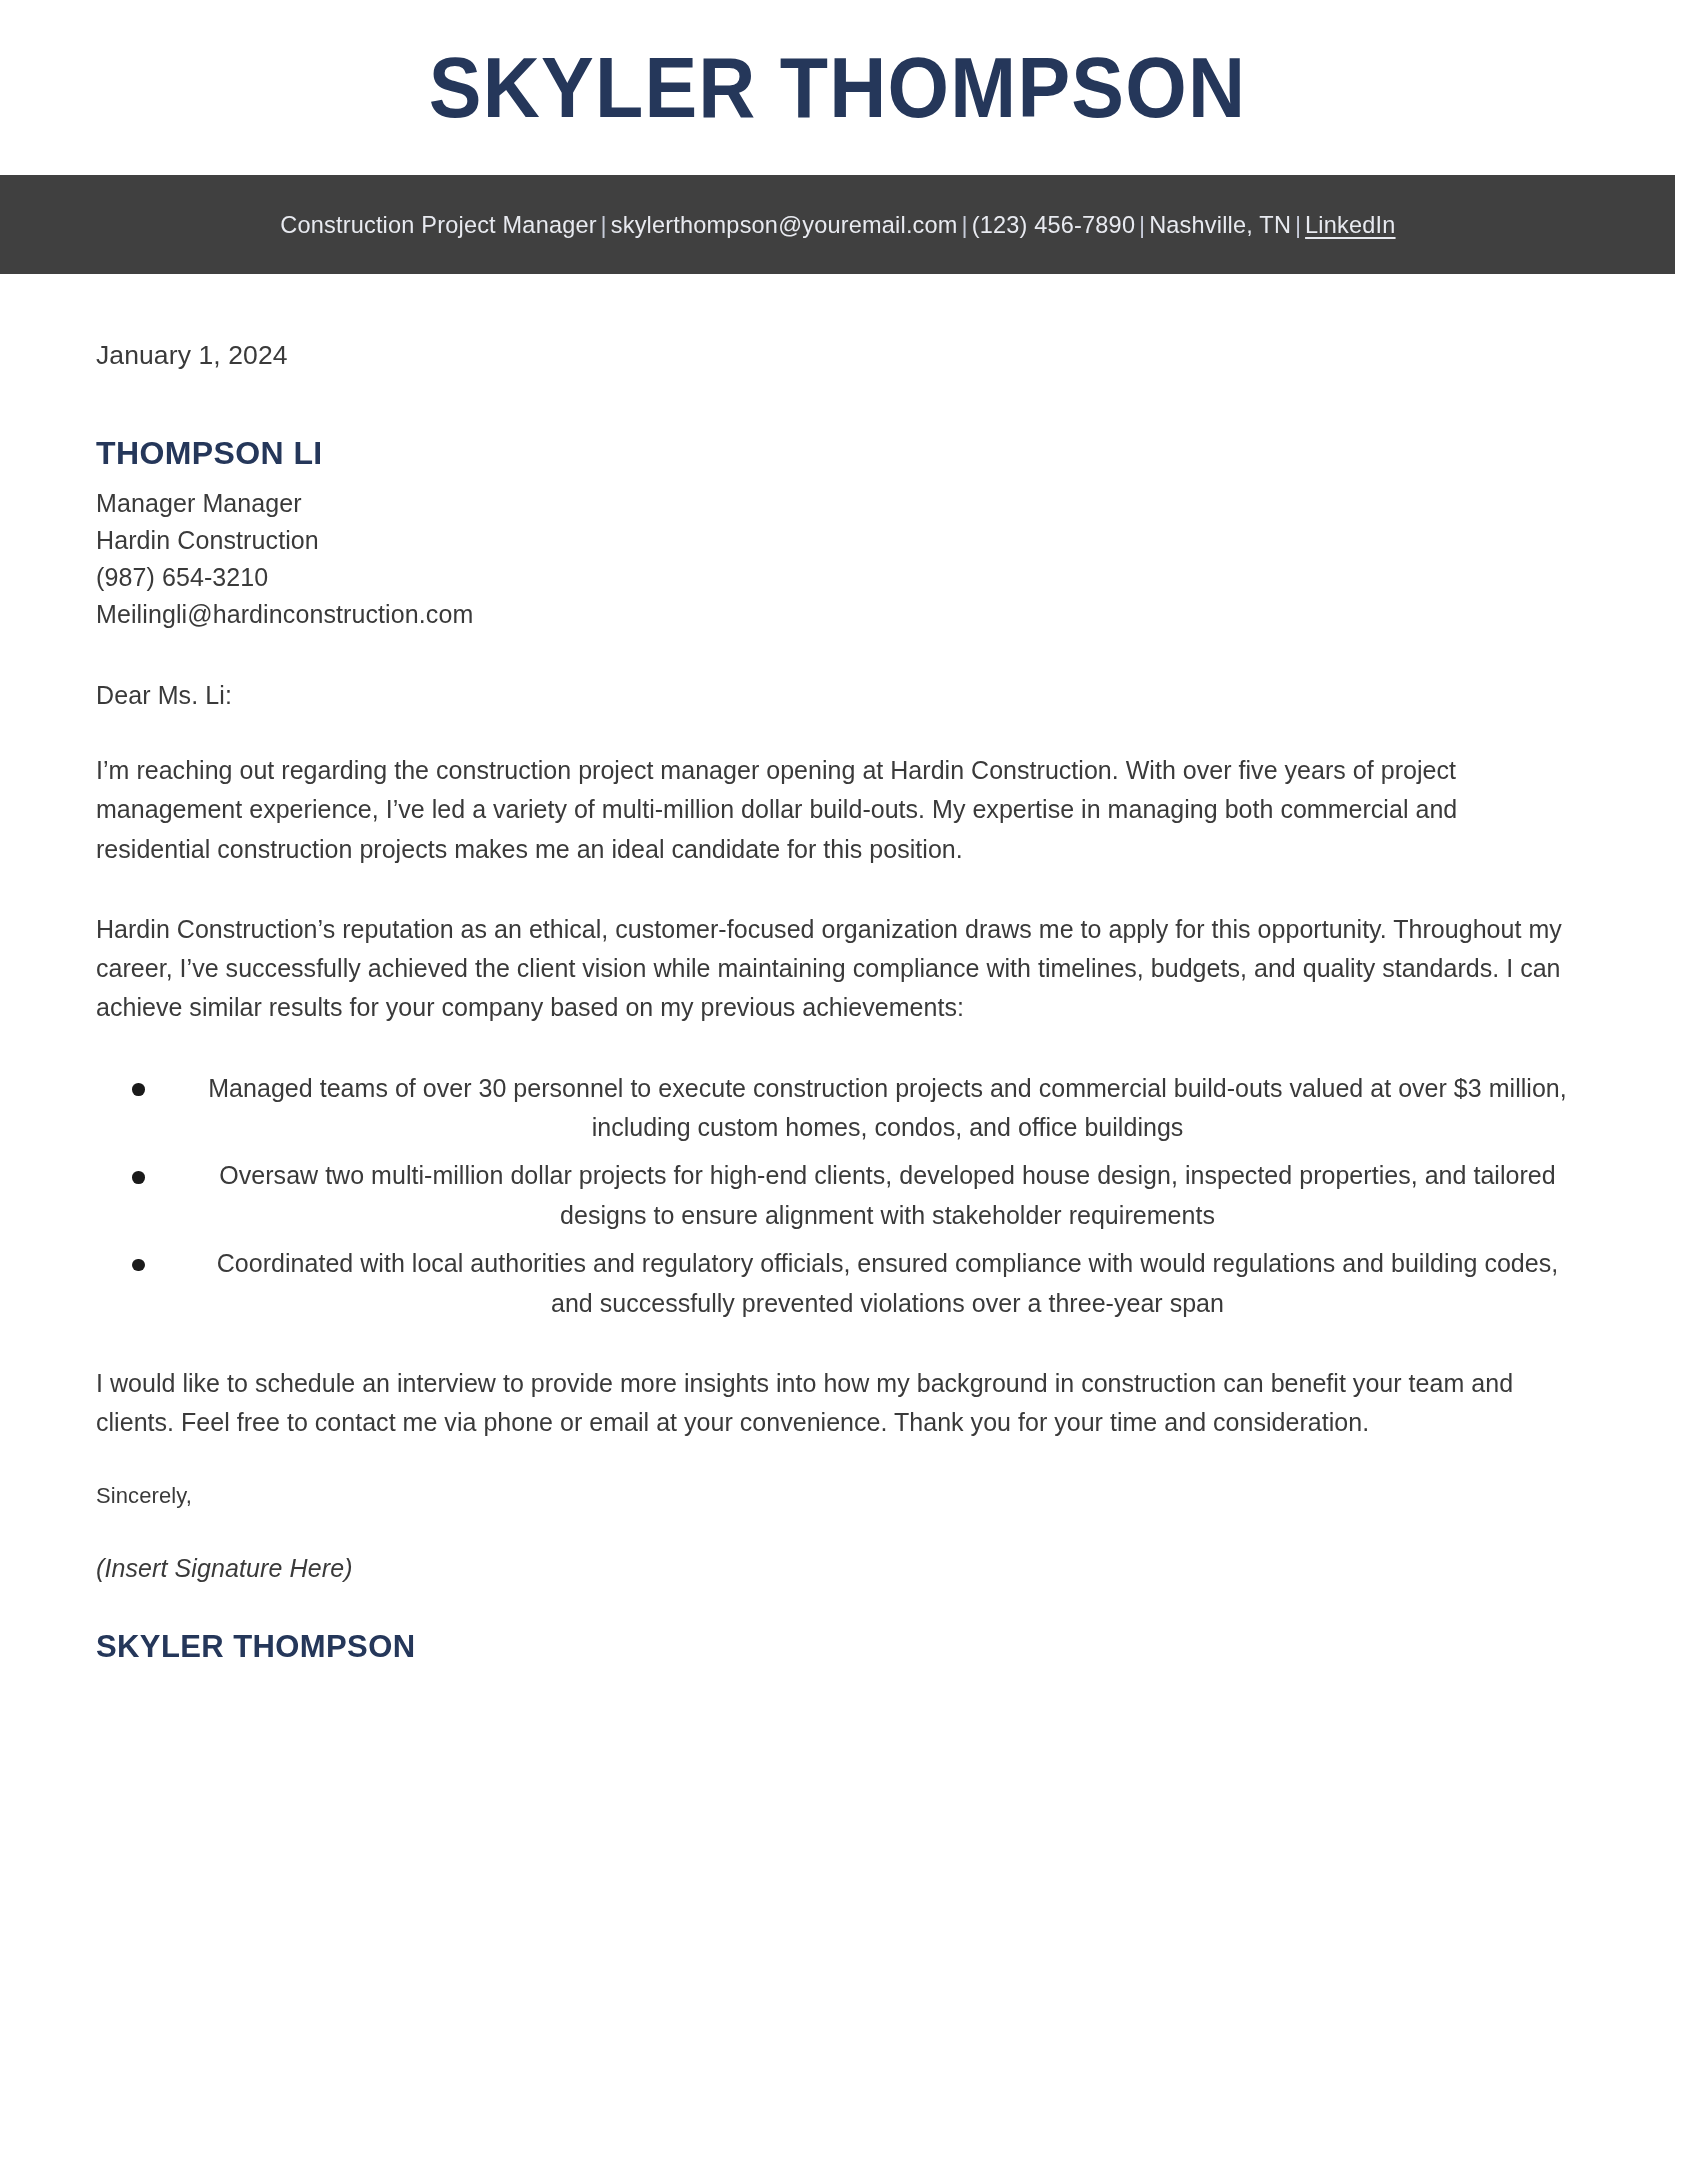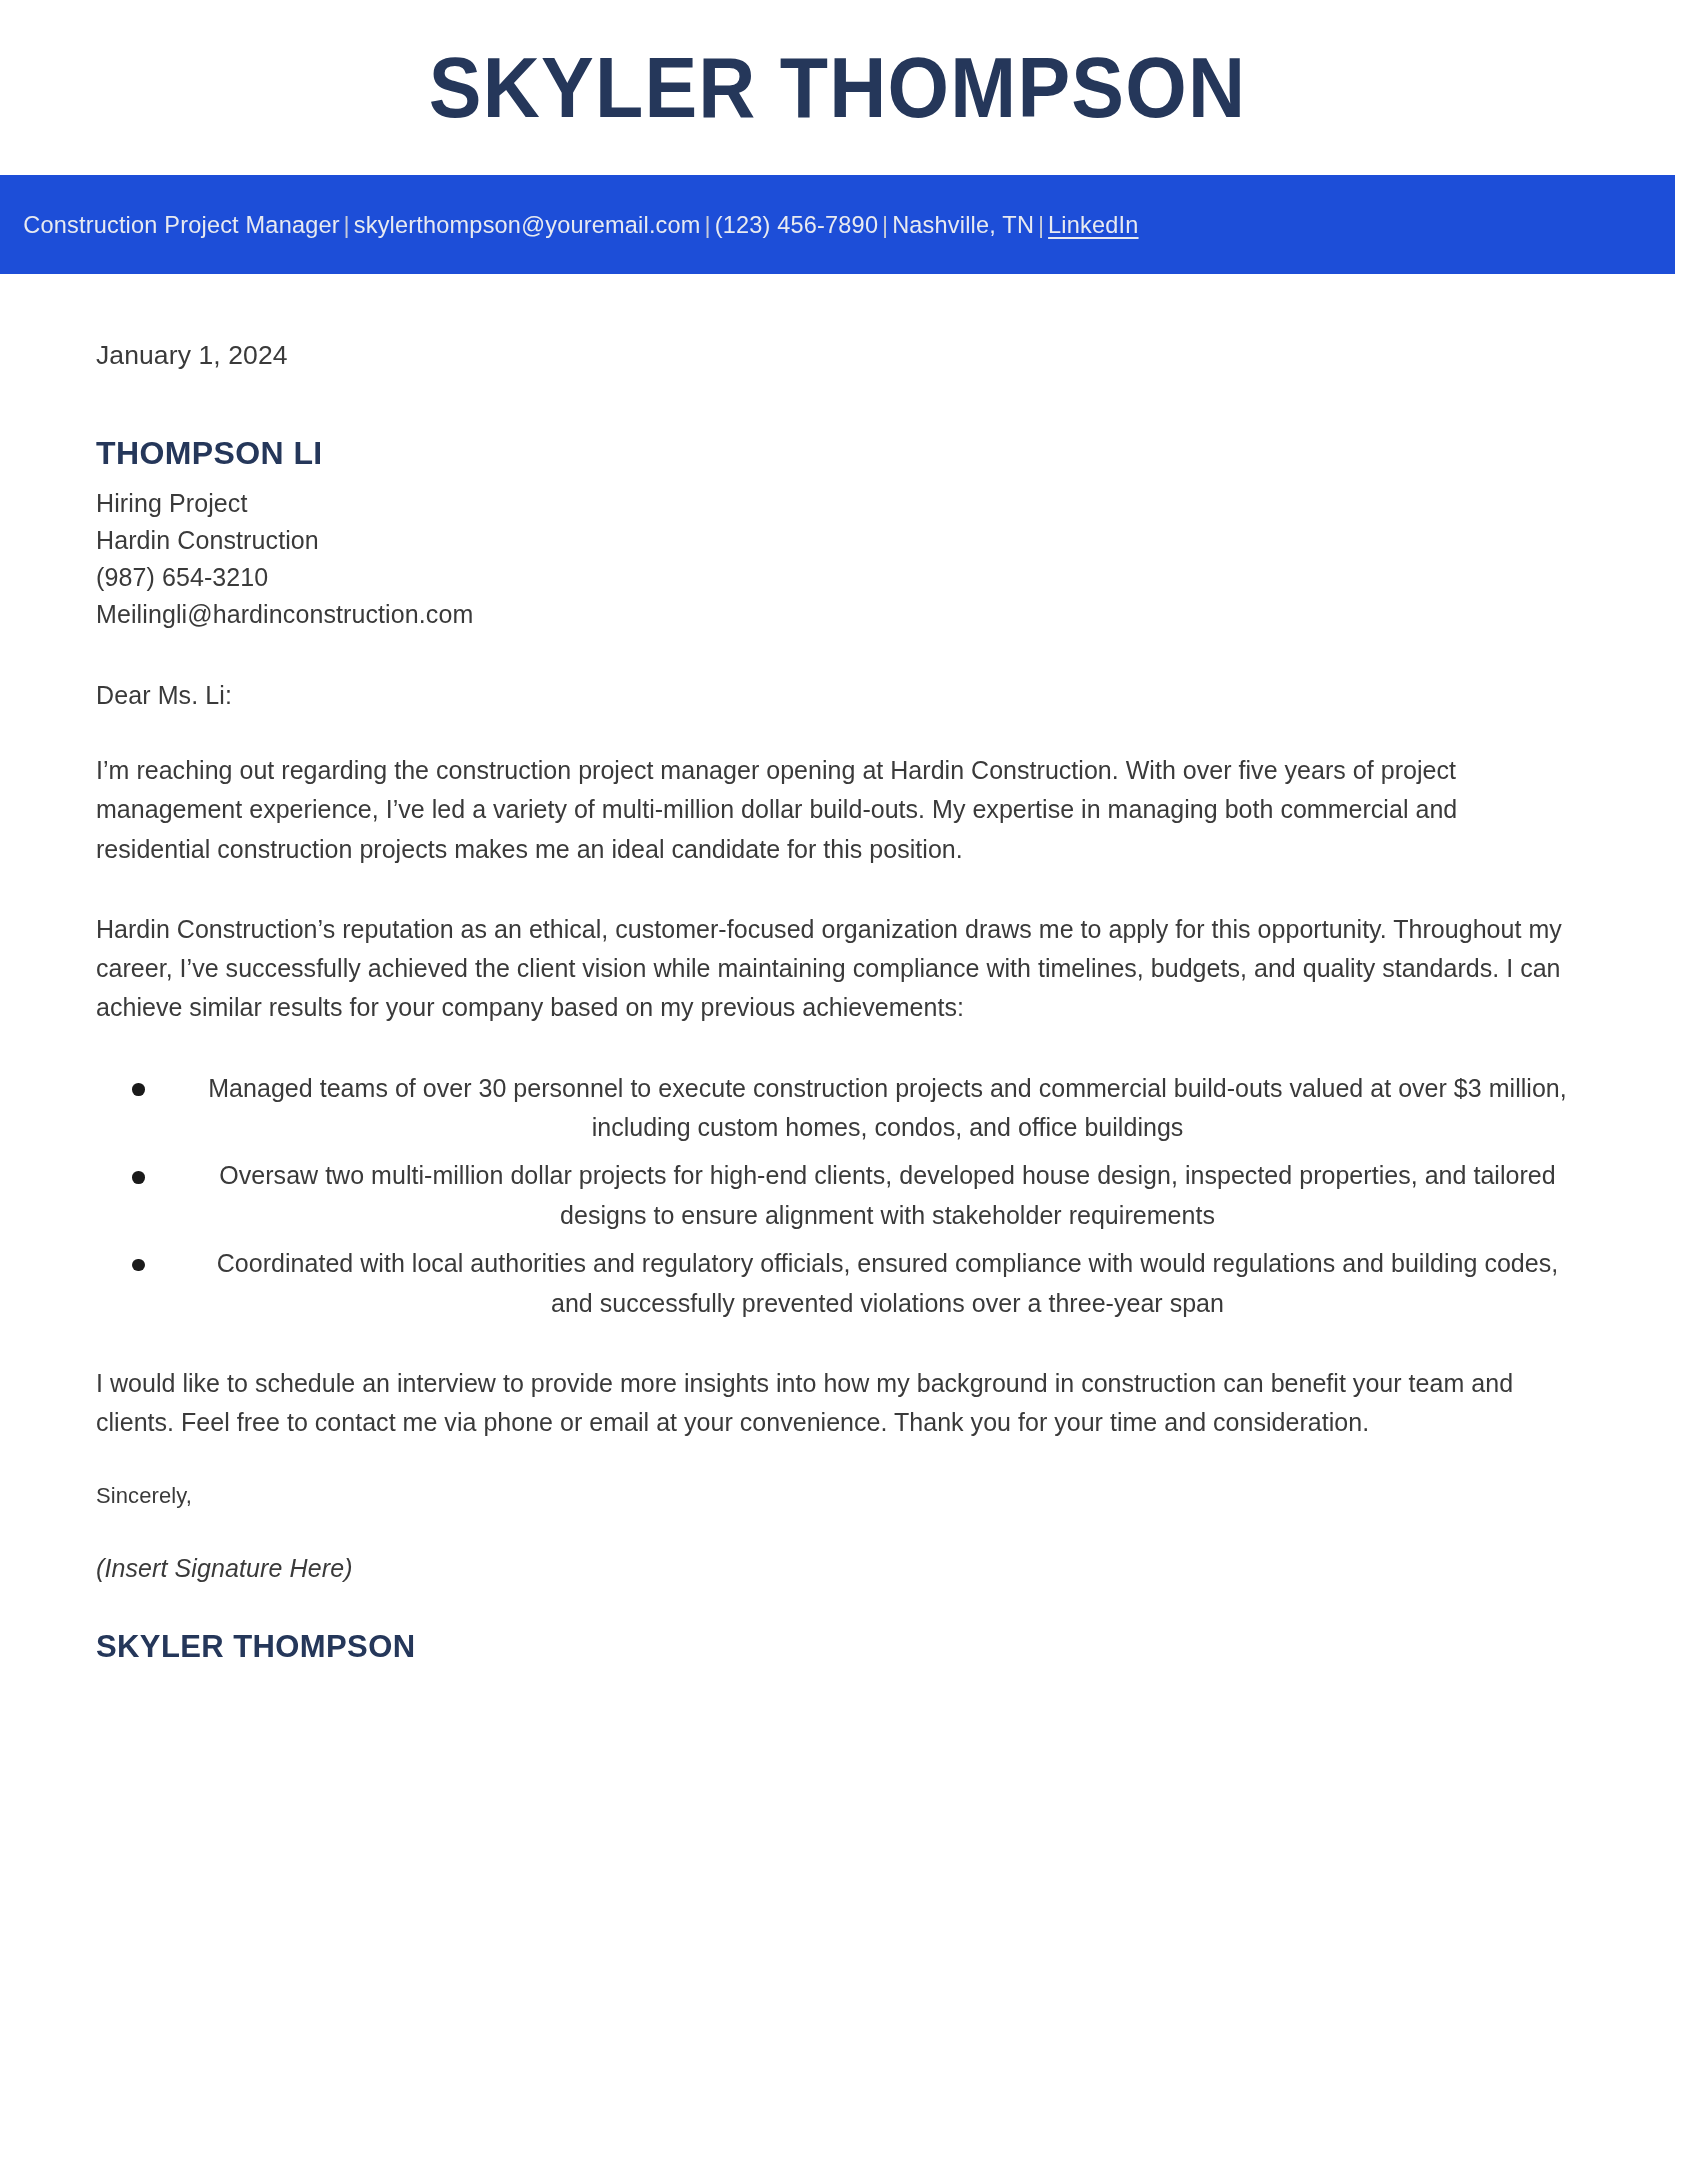--- a/index.html
+++ b/index.html
@@ -37,24 +37,24 @@
     font-weight: 700;
     letter-spacing: 1.3px;
     color: #25375a;
     line-height: 1;
     transform: scaleX(0.93);
     white-space: nowrap;
   }
 
   .contact-bar {
     height: 99px;
-    background: #1d4ed8;
+    background: #404040;
     display: flex;
     align-items: center;
-    justify-content: flex-start;
+    justify-content: center;
   }
   .contact-line {
     font-size: 24.5px;
     font-weight: 400;
     color: #e8eaf0;
     letter-spacing: 0.2px;
     white-space: nowrap;
     transform: scaleX(0.96);
   }
   .contact-line .sep {
@@ -171,21 +171,21 @@
   <div class="contact-bar">
     <div class="contact-line"><span>Construction Project Manager</span><span class="sep">|</span><span>skylerthompson@youremail.com</span><span class="sep">|</span><span>(123) 456-7890</span><span class="sep">|</span><span>Nashville, TN</span><span class="sep">|</span><span class="linkedin">LinkedIn</span></div>
   </div>
 
   <div class="body-wrap">
 
     <div class="date">January 1, 2024</div>
 
     <div>
       <div class="recipient-name">THOMPSON LI</div>
-      <div class="recipient-line">Hiring Project</div>
+      <div class="recipient-line">Manager Manager</div>
       <div class="recipient-line">Hardin Construction</div>
       <div class="recipient-line">(987) 654-3210</div>
       <div class="recipient-line">Meilingli@hardinconstruction.com</div>
     </div>
 
     <div class="salutation">Dear Ms. Li:</div>
 
     <p class="para">I’m reaching out regarding the construction project manager opening at Hardin Construction. With over five years of project management experience, I’ve led a variety of multi-million dollar build-outs. My expertise in managing both commercial and residential construction projects makes me an ideal candidate for this position.</p>
 
     <p class="para">Hardin Construction’s reputation as an ethical, customer-focused organization draws me to apply for this opportunity. Throughout my career, I’ve successfully achieved the client vision while maintaining compliance with timelines, budgets, and quality standards. I can achieve similar results for your company based on my previous achievements:</p>

